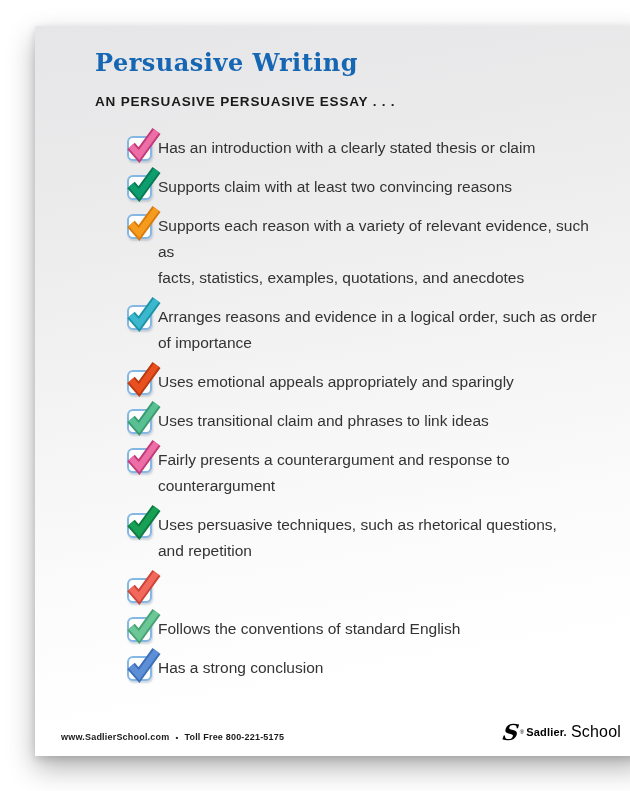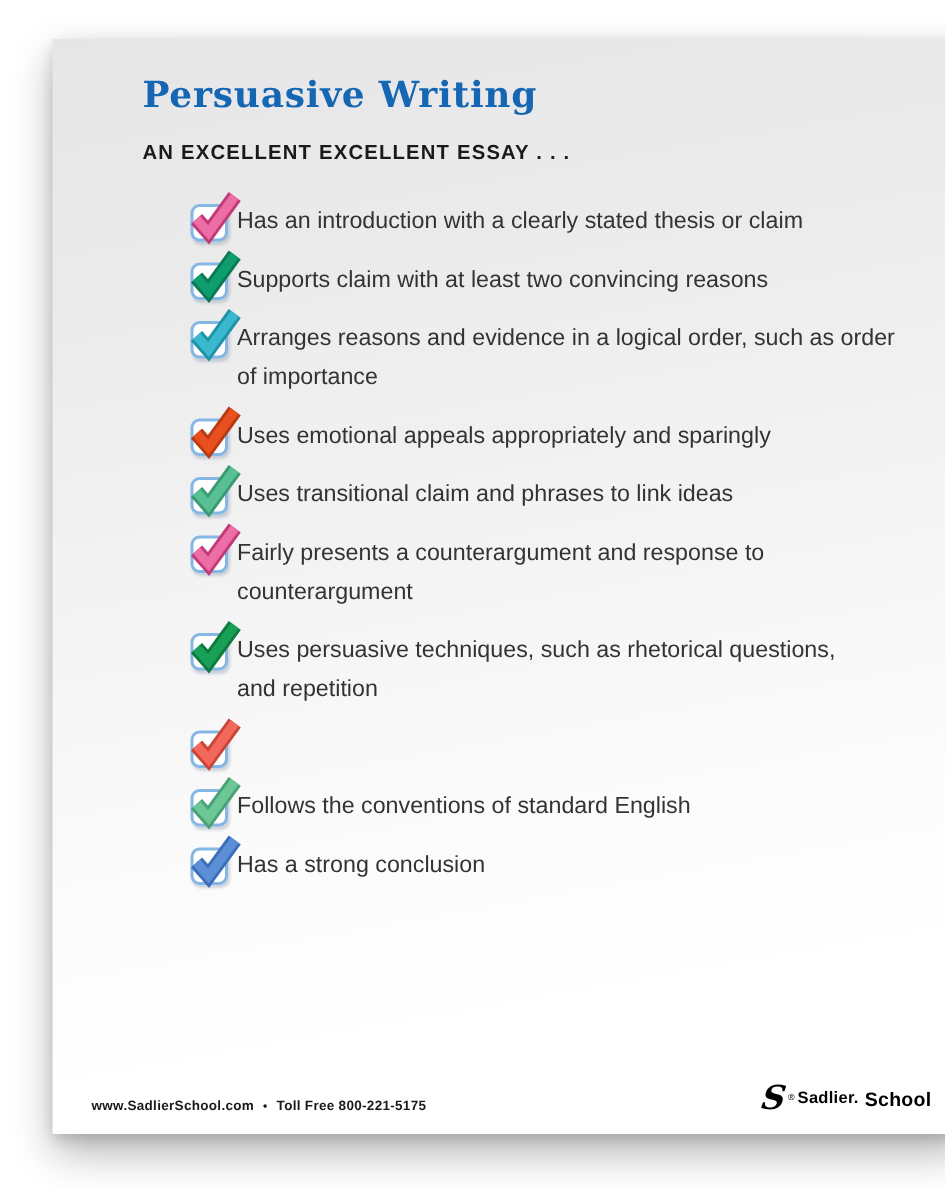--- a/index.html
+++ b/index.html
@@ -44,36 +44,36 @@
   }
   .footer-contact { font-size: 9px; font-weight: bold; color: #1a1a1a; letter-spacing: 0.2px; margin-left: 12px; }
   .footer-sep { margin: 0 6px; font-size: 8px; }
   .logo { display: flex; align-items: center; color: #000; }
   .logo-mark {
     font-family: "DejaVu Serif", serif; font-style: italic; font-weight: bold;
     font-size: 22px; line-height: 20px; transform: skewX(-8deg); margin-right: 3px;
   }
   .logo-reg { font-size: 6px; vertical-align: top; margin-left: -2px; margin-right: 2px; }
   .logo-name { font-size: 11px; font-weight: bold; letter-spacing: 0.2px; }
-  .logo-name2 { font-size: 13px; font-weight: bold; margin-left: 4px; letter-spacing: 0.2px; }
+  .logo-name2 { font-size: 16px; font-weight: normal; margin-left: 4px; letter-spacing: 0.2px; }
 
   .side-copyright {
     position: absolute; right: 1px; bottom: 28px; height: 400px; width: 10px;
     writing-mode: vertical-rl; transform: rotate(180deg);
     font-size: 5.5px; color: #222; letter-spacing: 0.1px; white-space: nowrap;
   }
 </style>
 </head>
 <body>
 
 <div class="page">
   <div class="page-inner">
 
     <div class="title">Persuasive Writing</div>
-    <div class="subtitle">AN EXCELLENT EXCELLENT ESSAY . . .</div>
+    <div class="subtitle">AN PERSUASIVE PERSUASIVE ESSAY . . .</div>
 
     <div class="checklist" id="checklist">
   <div class="check-item">
     <span class="checkbox">
       <svg class="check-svg" viewBox="0 0 34 34">
         <path class="check-outline-path" d="M5 19 L13 28 L30.5 4" fill="none" stroke-width="10" stroke="#c23a77"></path>
         <path class="check-main-path" d="M5 19 L13 28 L30.5 4" fill="none" stroke-width="6.2" stroke="#ed6ea7"></path>
       </svg>
     </span>
     <span class="check-label">Has an introduction with a clearly stated thesis or claim</span>
@@ -82,20 +82,29 @@
   <div class="check-item">
     <span class="checkbox">
       <svg class="check-svg" viewBox="0 0 34 34">
         <path class="check-outline-path" d="M5 19 L13 28 L30.5 4" fill="none" stroke-width="10" stroke="#0b7a52"></path>
         <path class="check-main-path" d="M5 19 L13 28 L30.5 4" fill="none" stroke-width="6.2" stroke="#0e9d6e"></path>
       </svg>
     </span>
     <span class="check-label">Supports claim with at least two convincing reasons</span>
   </div>
 
+  <div class="check-item">
+    <span class="checkbox">
+      <svg class="check-svg" viewBox="0 0 34 34">
+        <path class="check-outline-path" d="M5 19 L13 28 L30.5 4" fill="none" stroke-width="10" stroke="#d97b0d"></path>
+        <path class="check-main-path" d="M5 19 L13 28 L30.5 4" fill="none" stroke-width="6.2" stroke="#f59b1e"></path>
+      </svg>
+    </span>
+    <span class="check-label">Supports each reason with a variety of relevant evidence, such as<br>facts, statistics, examples, quotations, and anecdotes</span>
+  </div>
 
   <div class="check-item">
     <span class="checkbox">
       <svg class="check-svg" viewBox="0 0 34 34">
         <path class="check-outline-path" d="M5 19 L13 28 L30.5 4" fill="none" stroke-width="10" stroke="#1e93a8"></path>
         <path class="check-main-path" d="M5 19 L13 28 L30.5 4" fill="none" stroke-width="6.2" stroke="#3bb8ce"></path>
       </svg>
     </span>
     <span class="check-label">Arranges reasons and evidence in a logical order, such as order<br>of importance</span>
   </div>

